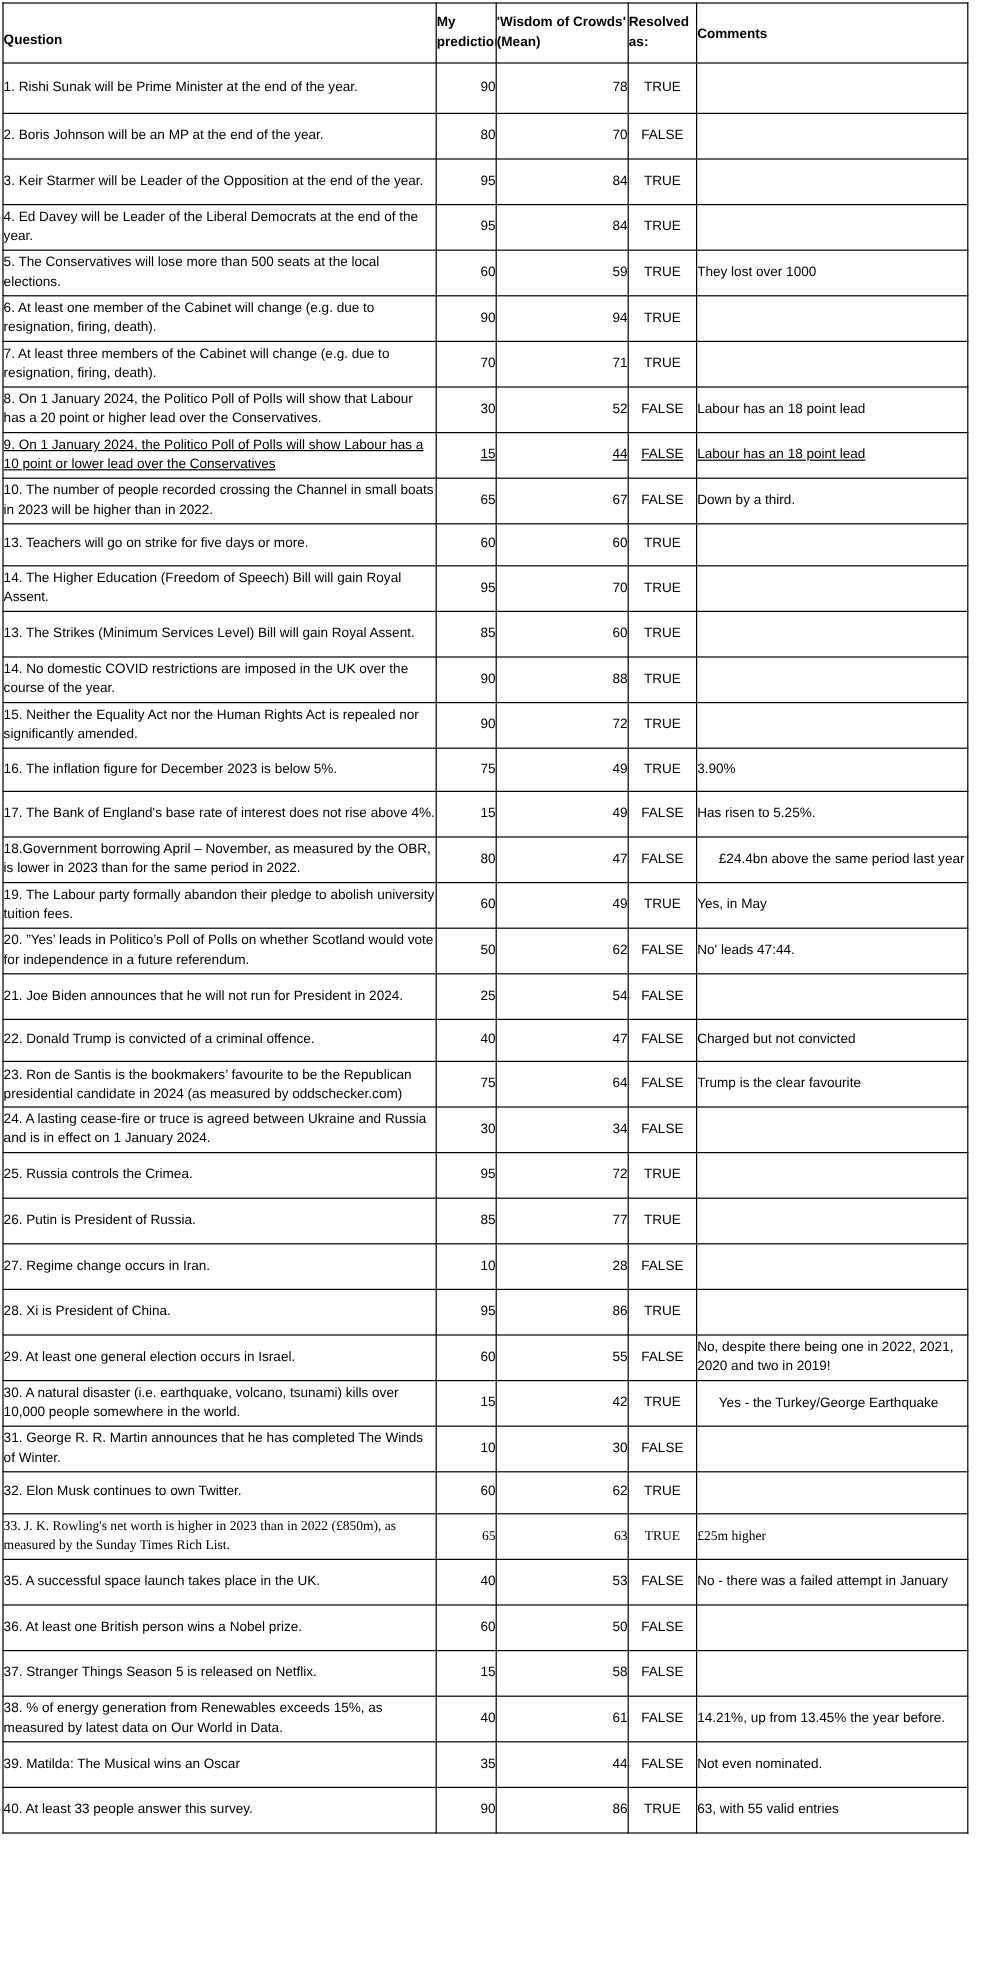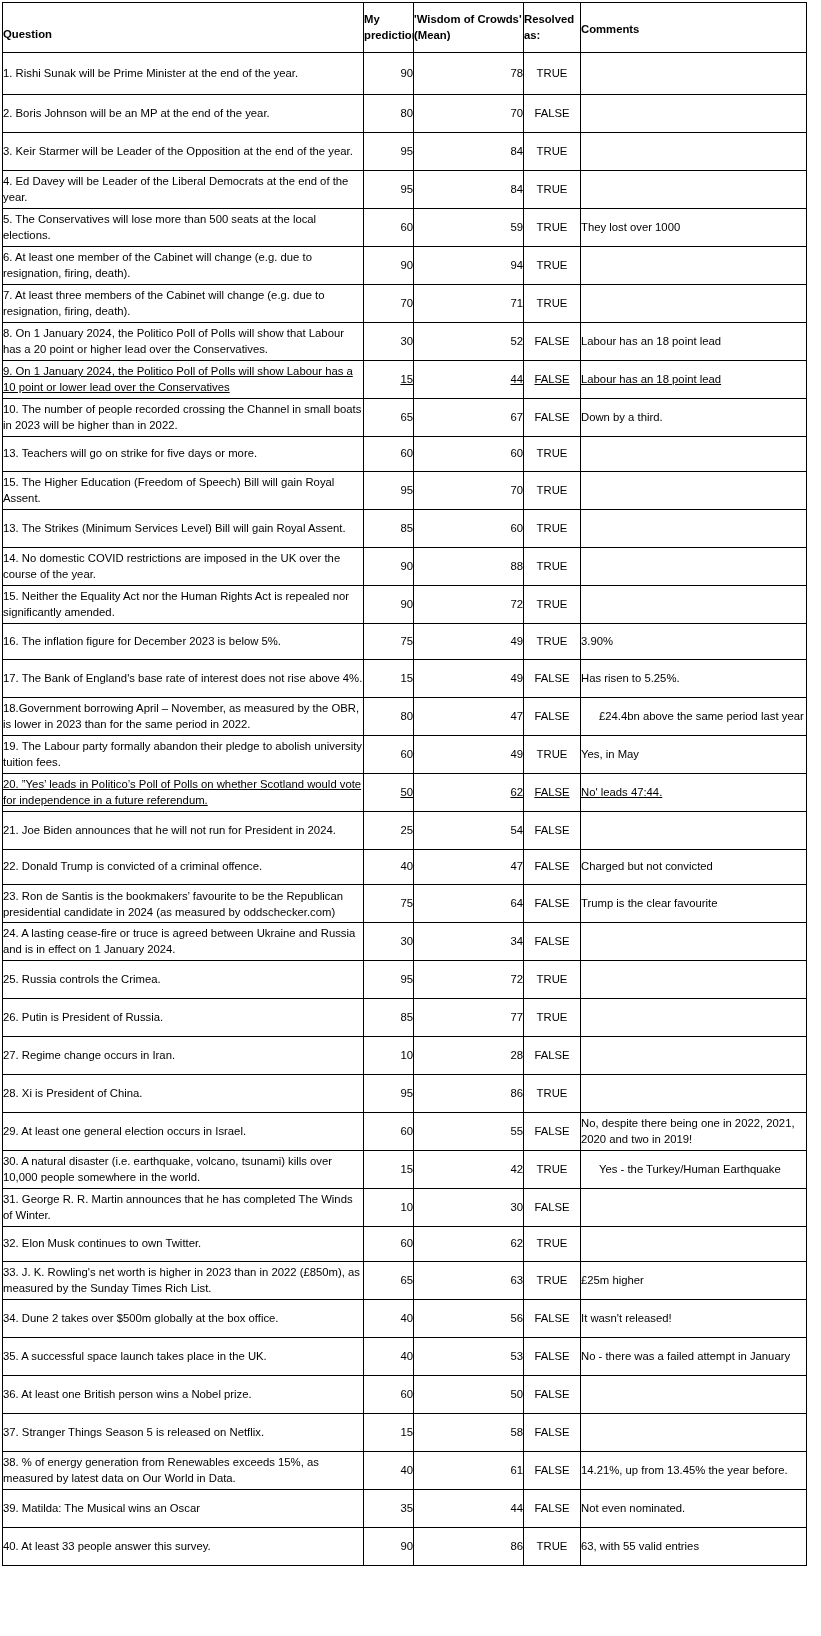--- a/index.html
+++ b/index.html
@@ -184,21 +184,21 @@
           <td class="com-cell">Down by a third.</td>
         </tr>
         <tr style="height: 35px;">
           <td class="q-cell">13. Teachers will go on strike for five days or more.</td>
           <td class="num-cell">60</td>
           <td class="num-cell">60</td>
           <td class="res-cell">TRUE</td>
           <td class="com-cell"></td>
         </tr>
         <tr style="height: 38px;">
-          <td class="q-cell">15. The Higher Education (Freedom of Speech) Bill will gain Royal Assent.</td>
+          <td class="q-cell">14. The Higher Education (Freedom of Speech) Bill will gain Royal Assent.</td>
           <td class="num-cell">95</td>
           <td class="num-cell">70</td>
           <td class="res-cell">TRUE</td>
           <td class="com-cell"></td>
         </tr>
         <tr style="height: 38px;">
           <td class="q-cell">13. The Strikes (Minimum Services Level) Bill will gain Royal Assent.</td>
           <td class="num-cell">85</td>
           <td class="num-cell">60</td>
           <td class="res-cell">TRUE</td>
@@ -241,21 +241,21 @@
             <span class="spill">£24.4bn above the same period last year</span>
           </td>
         </tr>
         <tr style="height: 38px;">
           <td class="q-cell">19. The Labour party formally abandon their pledge to abolish university tuition fees.</td>
           <td class="num-cell">60</td>
           <td class="num-cell">49</td>
           <td class="res-cell">TRUE</td>
           <td class="com-cell">Yes, in May</td>
         </tr>
-        <tr style="height: 38px; text-decoration: underline;">
+        <tr style="height: 38px;">
           <td class="q-cell">20. ”Yes’ leads in Politico’s Poll of Polls on whether Scotland would vote for independence in a future referendum.</td>
           <td class="num-cell">50</td>
           <td class="num-cell">62</td>
           <td class="res-cell">FALSE</td>
           <td class="com-cell">No' leads 47:44.</td>
         </tr>
         <tr style="height: 38px;">
           <td class="q-cell">21. Joe Biden announces that he will not run for President in 2024.</td>
           <td class="num-cell">25</td>
           <td class="num-cell">54</td>
@@ -317,50 +317,43 @@
           <td class="num-cell">55</td>
           <td class="res-cell">FALSE</td>
           <td class="com-cell">No, despite there being one in 2022, 2021, 2020 and two in 2019!</td>
         </tr>
         <tr style="height: 38px;">
           <td class="q-cell">30. A natural disaster (i.e. earthquake, volcano, tsunami) kills over 10,000 people somewhere in the world.</td>
           <td class="num-cell">15</td>
           <td class="num-cell">42</td>
           <td class="res-cell">TRUE</td>
           <td class="com-cell overflow-cell">
-            <span class="spill">Yes - the Turkey/Human Earthquake</span>
+            <span class="spill">Yes - the Turkey/George Earthquake</span>
           </td>
         </tr>
         <tr style="height: 38px;">
           <td class="q-cell">31. George R. R. Martin announces that he has completed The Winds of Winter.</td>
           <td class="num-cell">10</td>
           <td class="num-cell">30</td>
           <td class="res-cell">FALSE</td>
           <td class="com-cell"></td>
         </tr>
         <tr style="height: 35px;">
           <td class="q-cell">32. Elon Musk continues to own Twitter.</td>
           <td class="num-cell">60</td>
           <td class="num-cell">62</td>
           <td class="res-cell">TRUE</td>
           <td class="com-cell"></td>
         </tr>
-        <tr style="height: 38px;">
+        <tr style="height: 38px; font-family: Liberation Serif, serif;">
           <td class="q-cell">33. J. K. Rowling's net worth is higher in 2023 than in 2022 (£850m), as measured by the Sunday Times Rich List.</td>
           <td class="num-cell">65</td>
           <td class="num-cell">63</td>
           <td class="res-cell">TRUE</td>
           <td class="com-cell">£25m higher</td>
-        </tr>
-        <tr style="height: 38px;">
-          <td class="q-cell">34. Dune 2 takes over $500m globally at the box office.</td>
-          <td class="num-cell">40</td>
-          <td class="num-cell">56</td>
-          <td class="res-cell">FALSE</td>
-          <td class="com-cell">It wasn't released!</td>
         </tr>
         <tr style="height: 38px;">
           <td class="q-cell">35. A successful space launch takes place in the UK.</td>
           <td class="num-cell">40</td>
           <td class="num-cell">53</td>
           <td class="res-cell">FALSE</td>
           <td class="com-cell">No - there was a failed attempt in January</td>
         </tr>
         <tr style="height: 38px;">
           <td class="q-cell">36. At least one British person wins a Nobel prize.</td>

